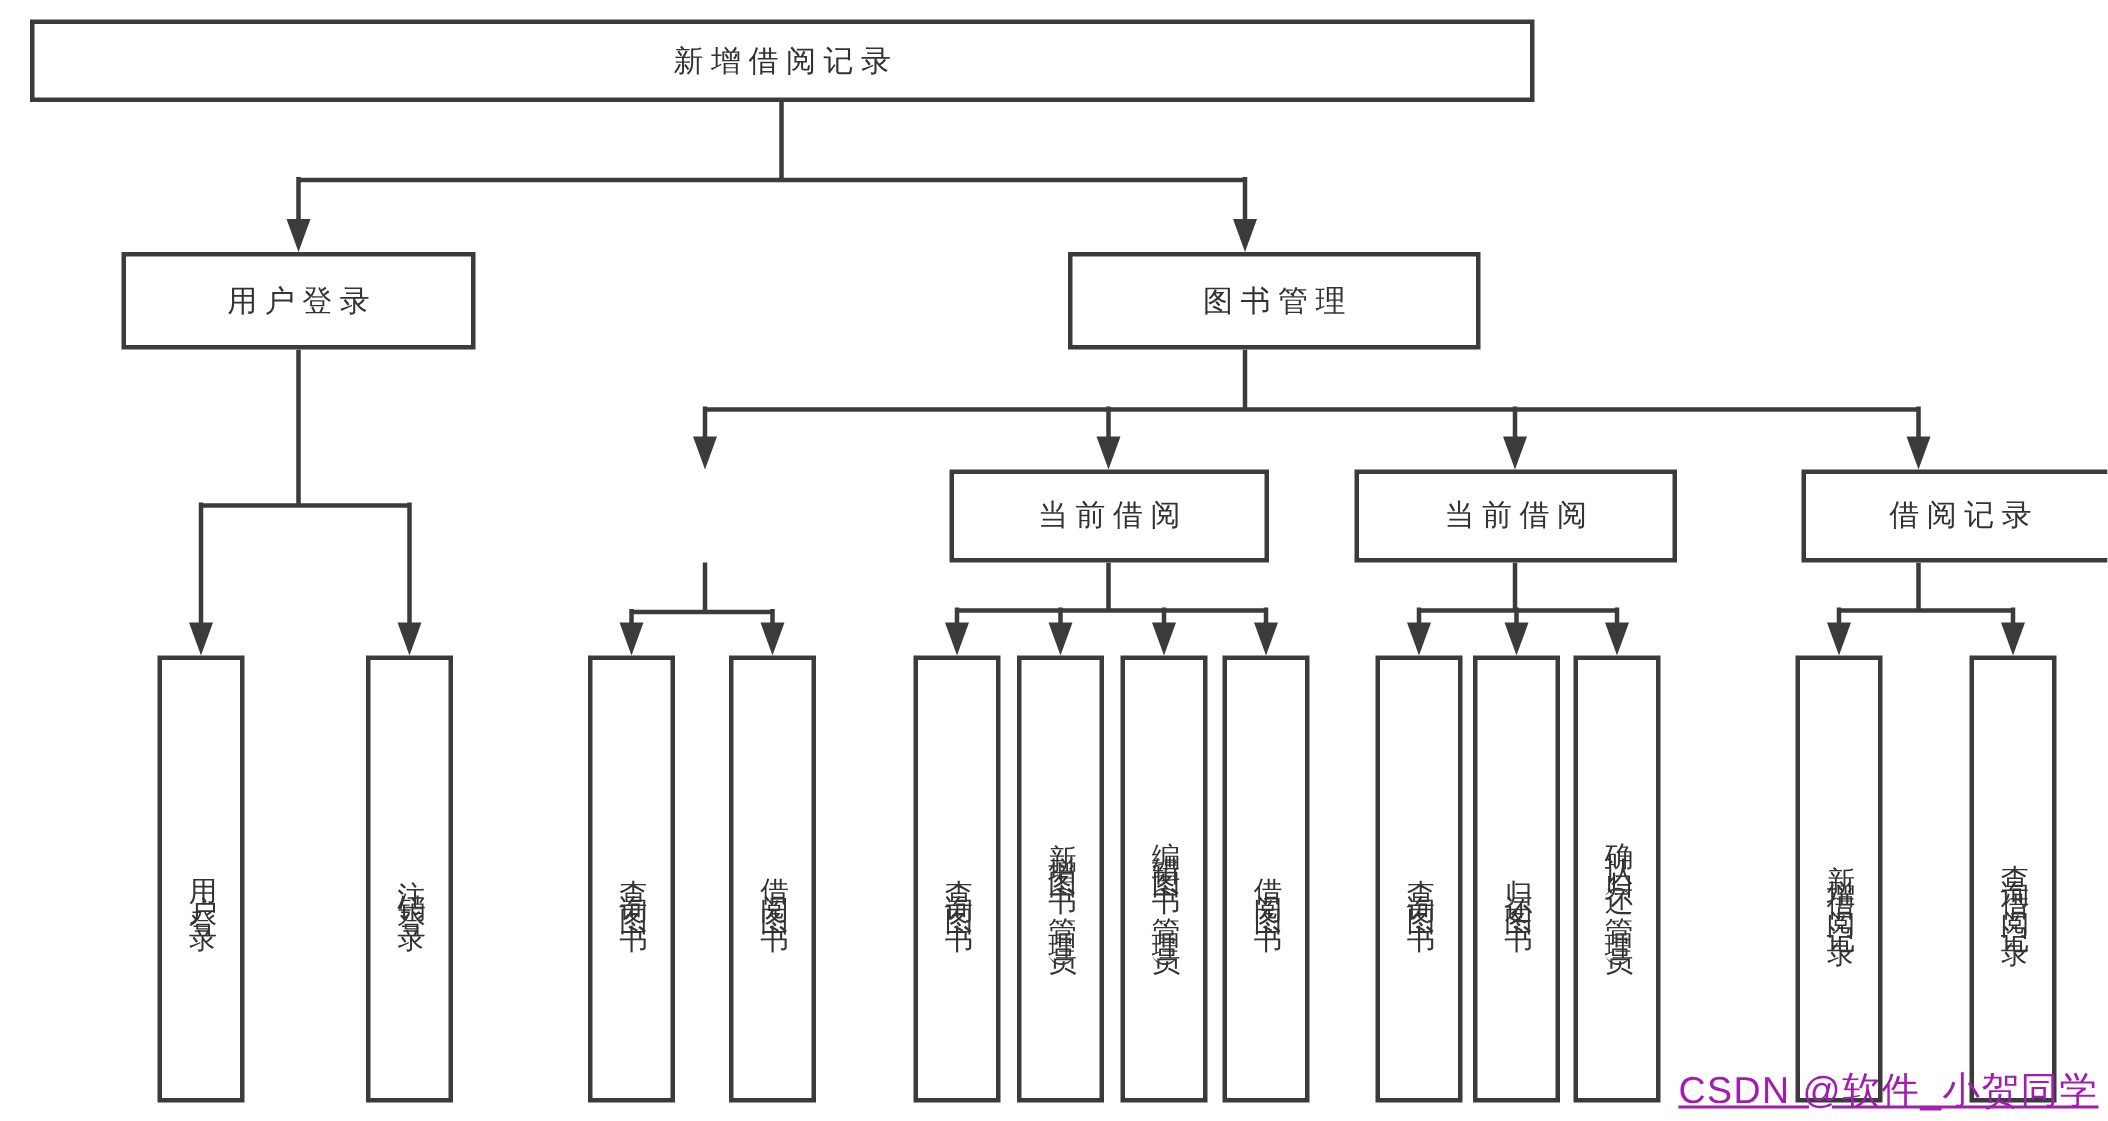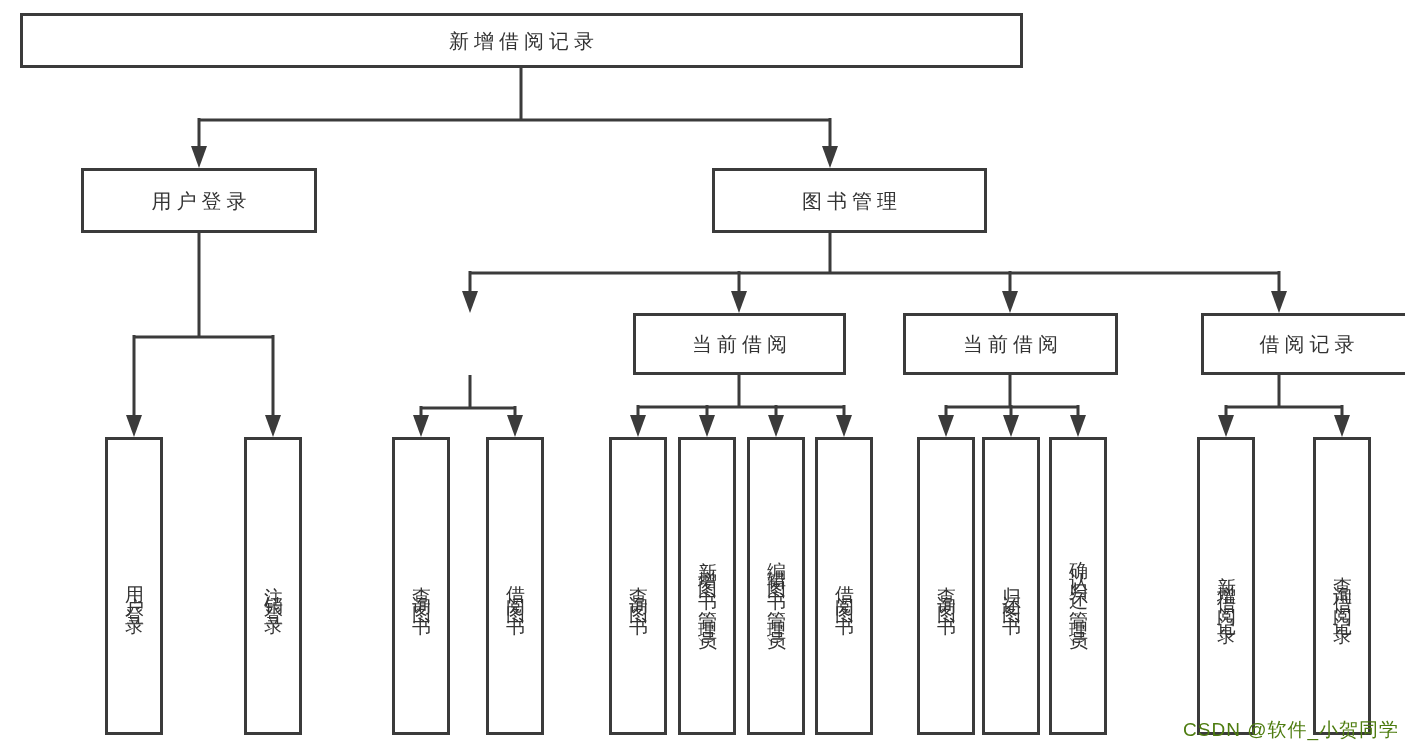--- a/index.html
+++ b/index.html
@@ -57,25 +57,26 @@
   .l-8  { left: 815px; }
   .l-9  { left: 917px; }
   .l-10 { left: 982px; }
   .l-11 { left: 1049px; }
   .l-12 { left: 1197px; }
   .l-13 { left: 1313px; }
   .watermark {
     position: absolute;
     right: 6px;
     bottom: 4px;
-    color: #4d7c0f;
-    font-size: 19px;
+    color: #a21caf;
+    font-size: 25px;
     letter-spacing: 1px;
     white-space: nowrap;
     z-index: 5;
+    text-decoration: underline;
   }
 </style>
 </head>
 <body>
 
 <div class="canvas">
 
   <svg class="wires" viewBox="0 0 1405 747" xmlns="http://www.w3.org/2000/svg">
     <g stroke="#3b3b3b" stroke-width="3" fill="none">
 

